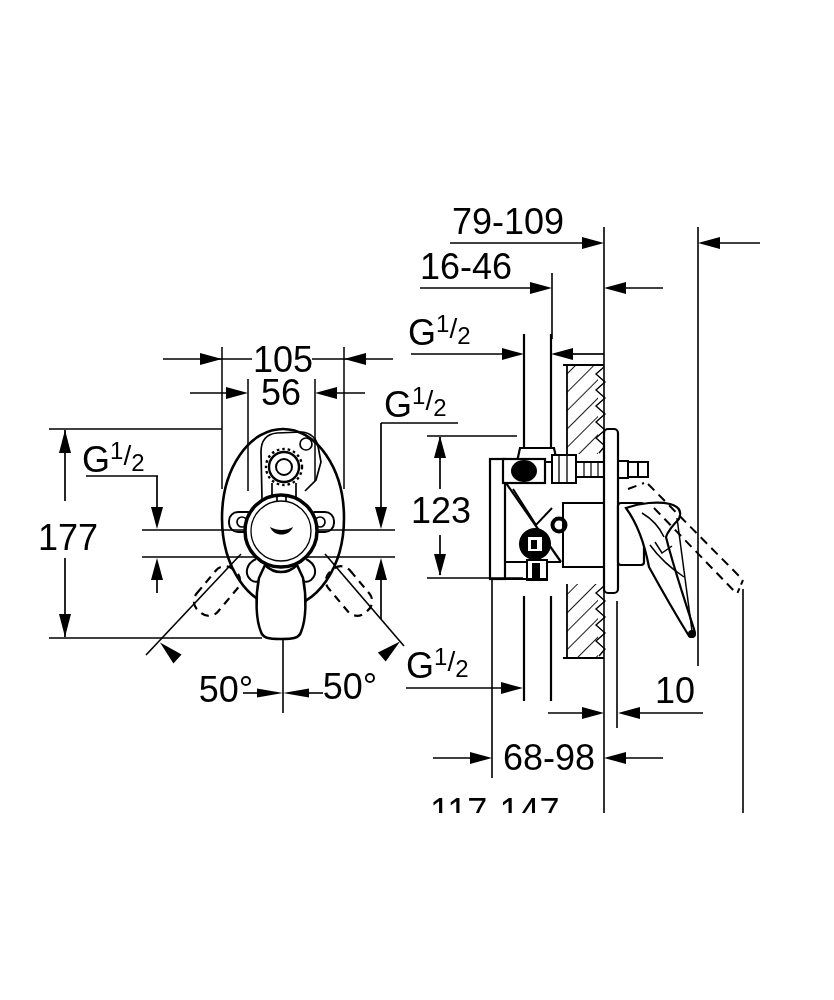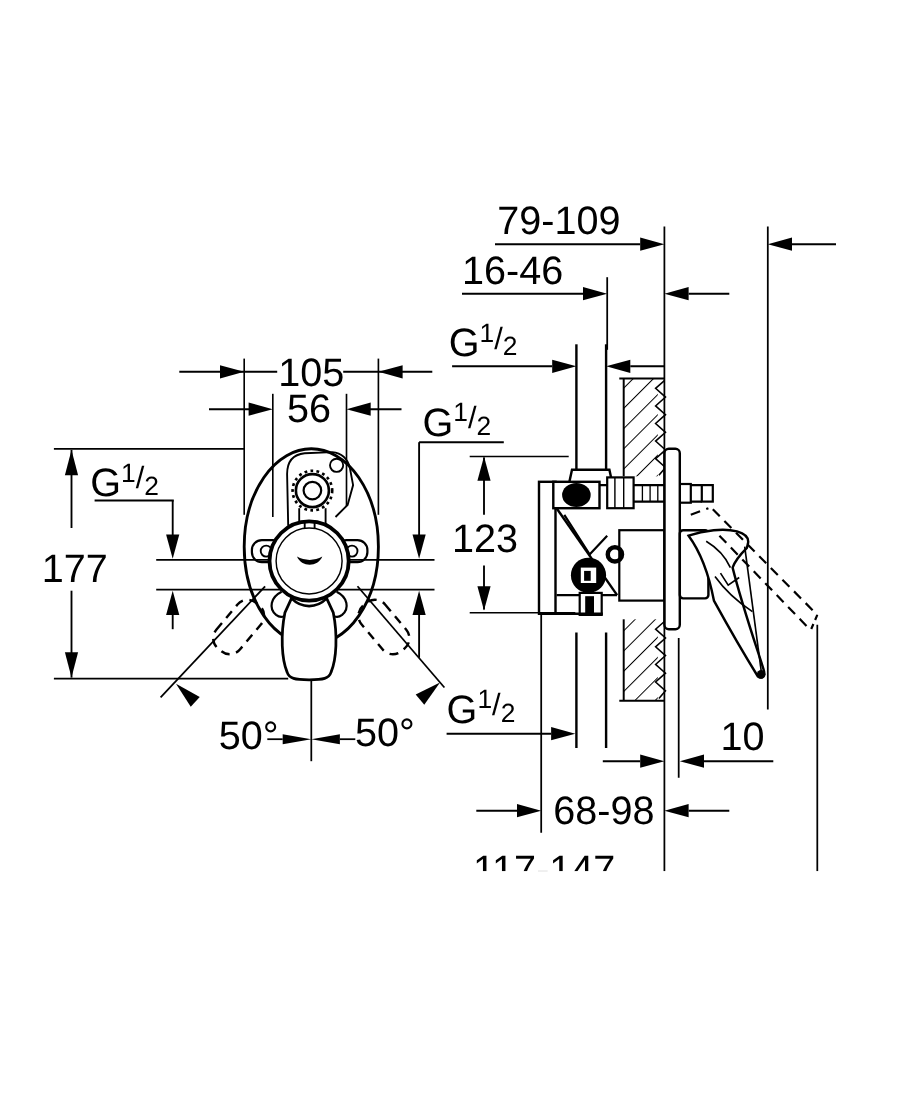--- a/index.html
+++ b/index.html
@@ -1,16 +1,16 @@
 <!DOCTYPE html>
 <html style="--ink: #000000; --bg: #ffffff;"><head>
 <meta charset="utf-8">
 <style>
   html,body{margin:0;padding:0;background:#fff;}
-  .stage{width:834px;height:792px;background:var(--bg,#fff);position:relative;overflow:hidden;}
+  .stage{width:834px;height:792px;background:var(--bg,#fff);position:relative;overflow:hidden;margin-top:21px;}
   svg{display:block;color:var(--ink,#000);}
   text{font-family:"Liberation Sans","DejaVu Sans",sans-serif;fill:currentColor;}
   .dimtxt{font-size:36px;}
   .suptxt{font-size:24px;}
   .slashtxt{font-size:28px;}
   line,path,polyline,rect,circle,ellipse{vector-effect:none;}
 </style>
 </head>
 <body>
 

